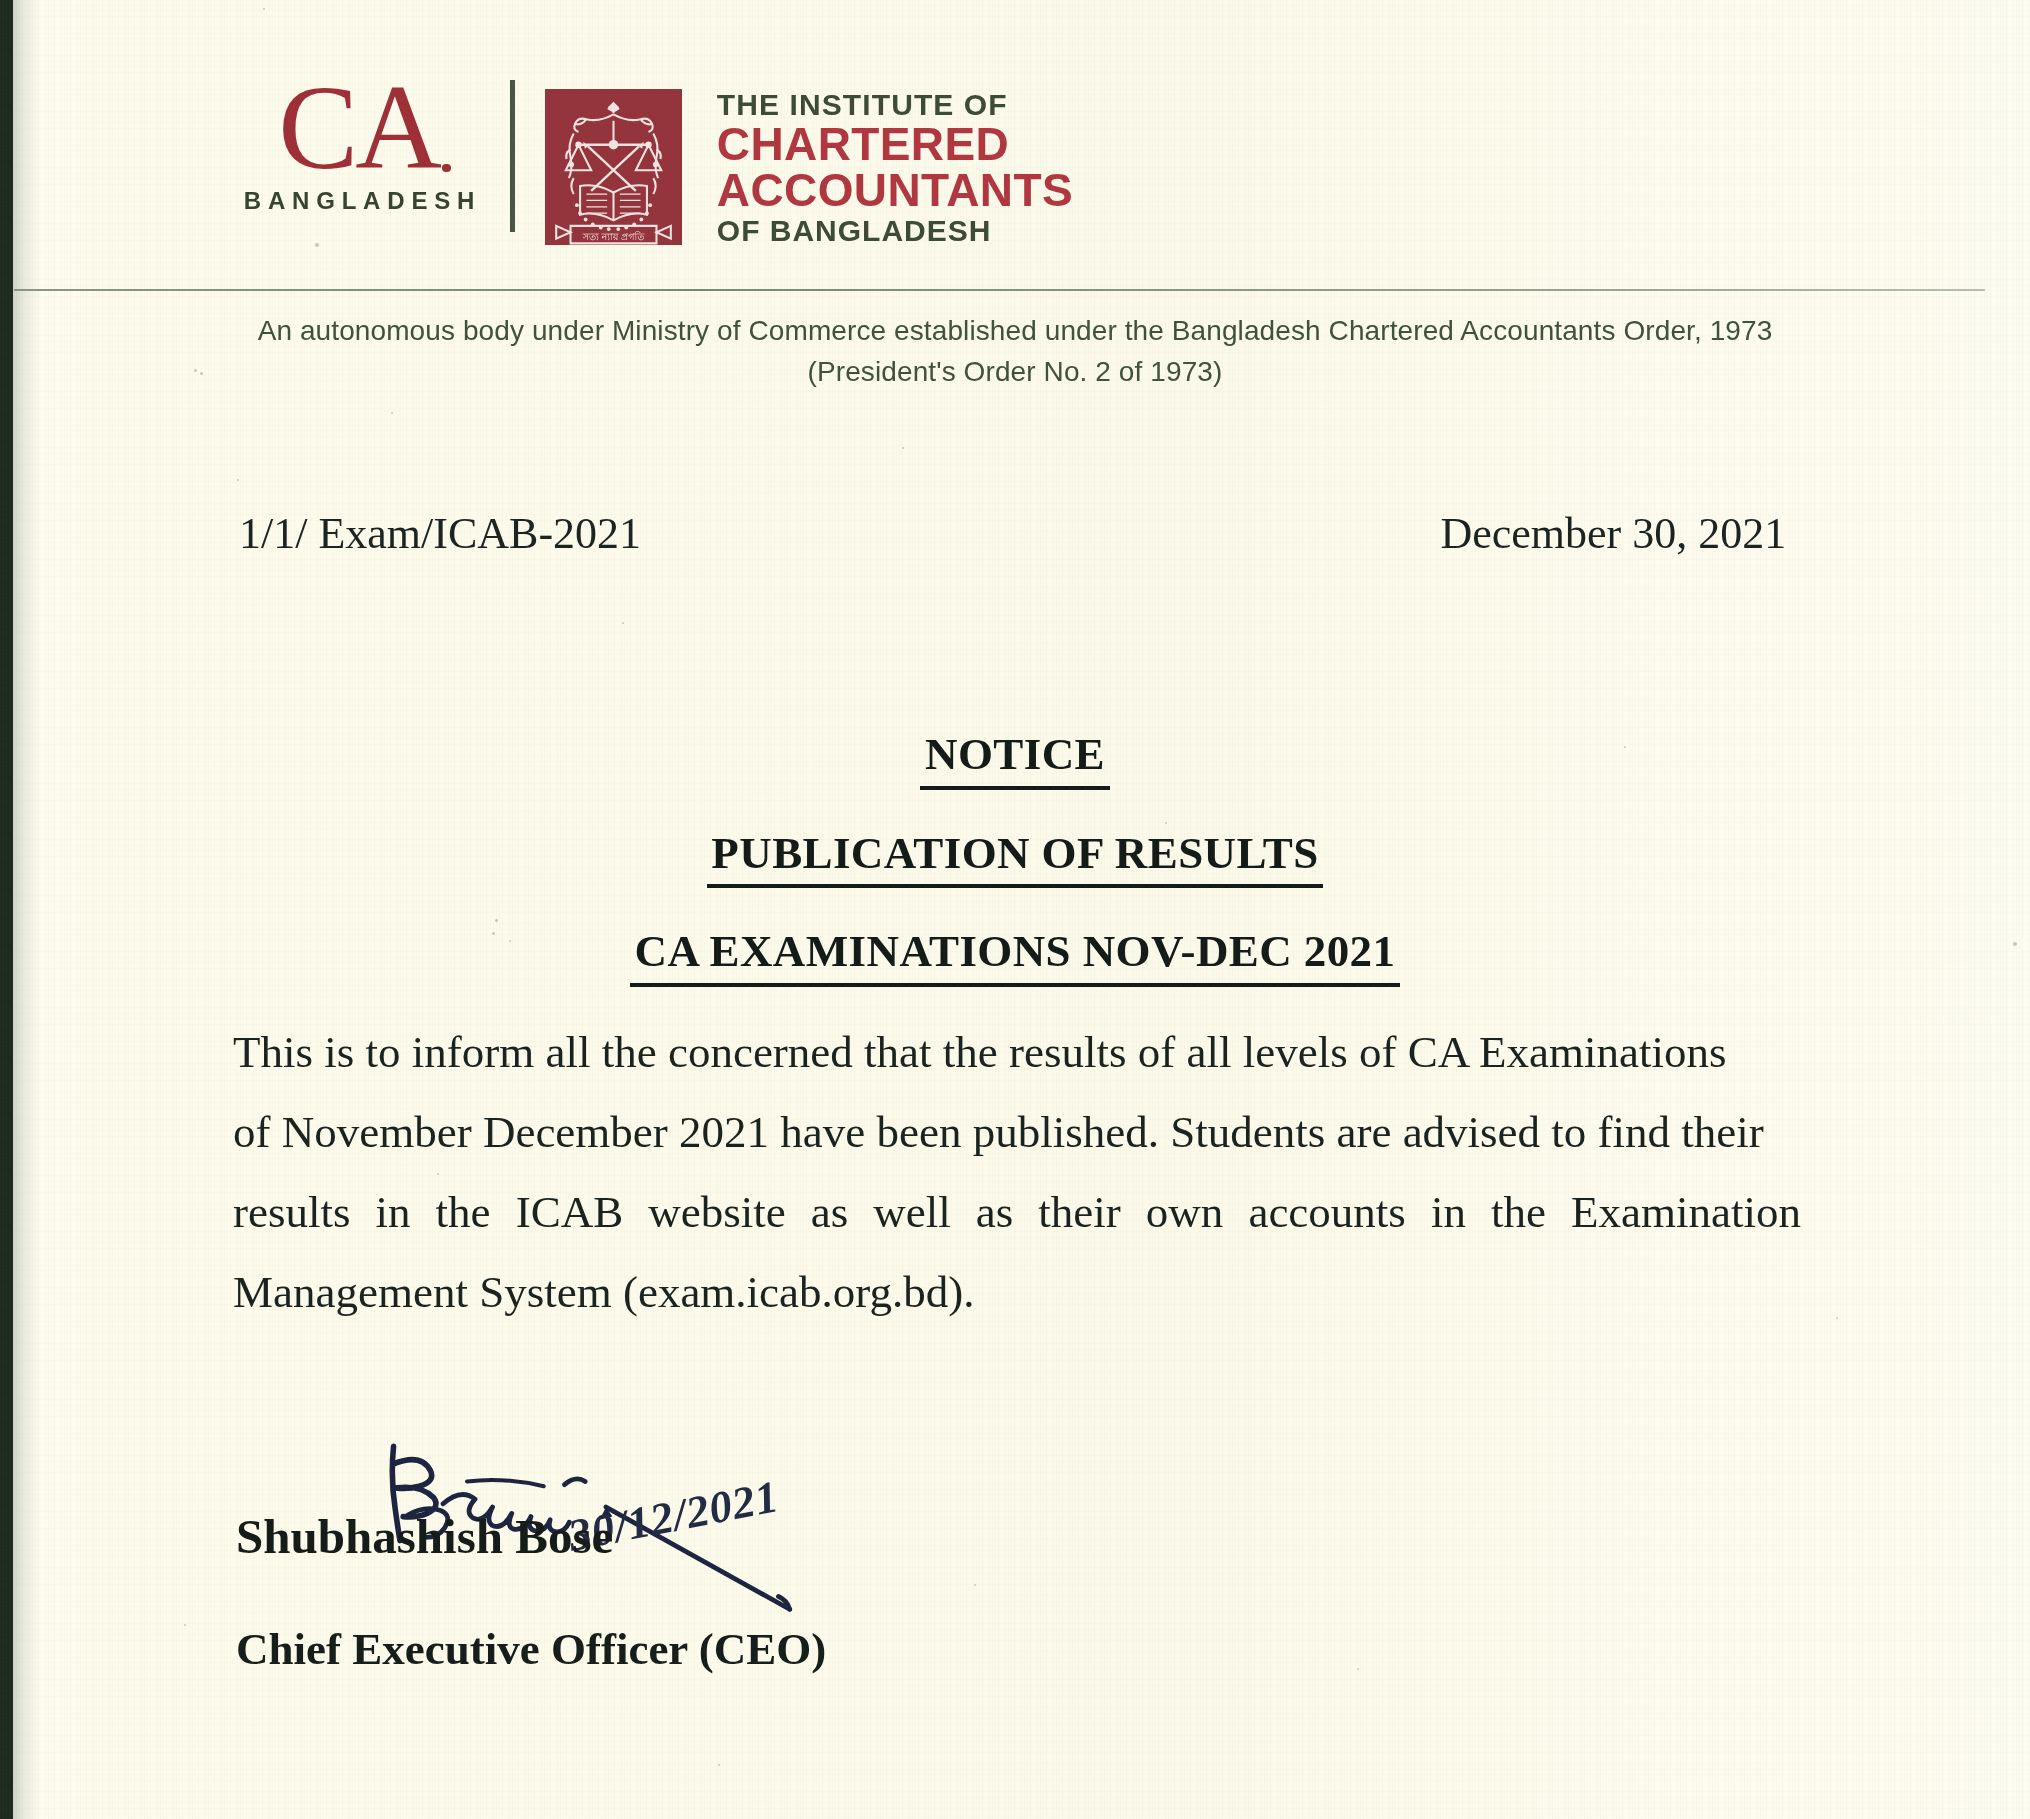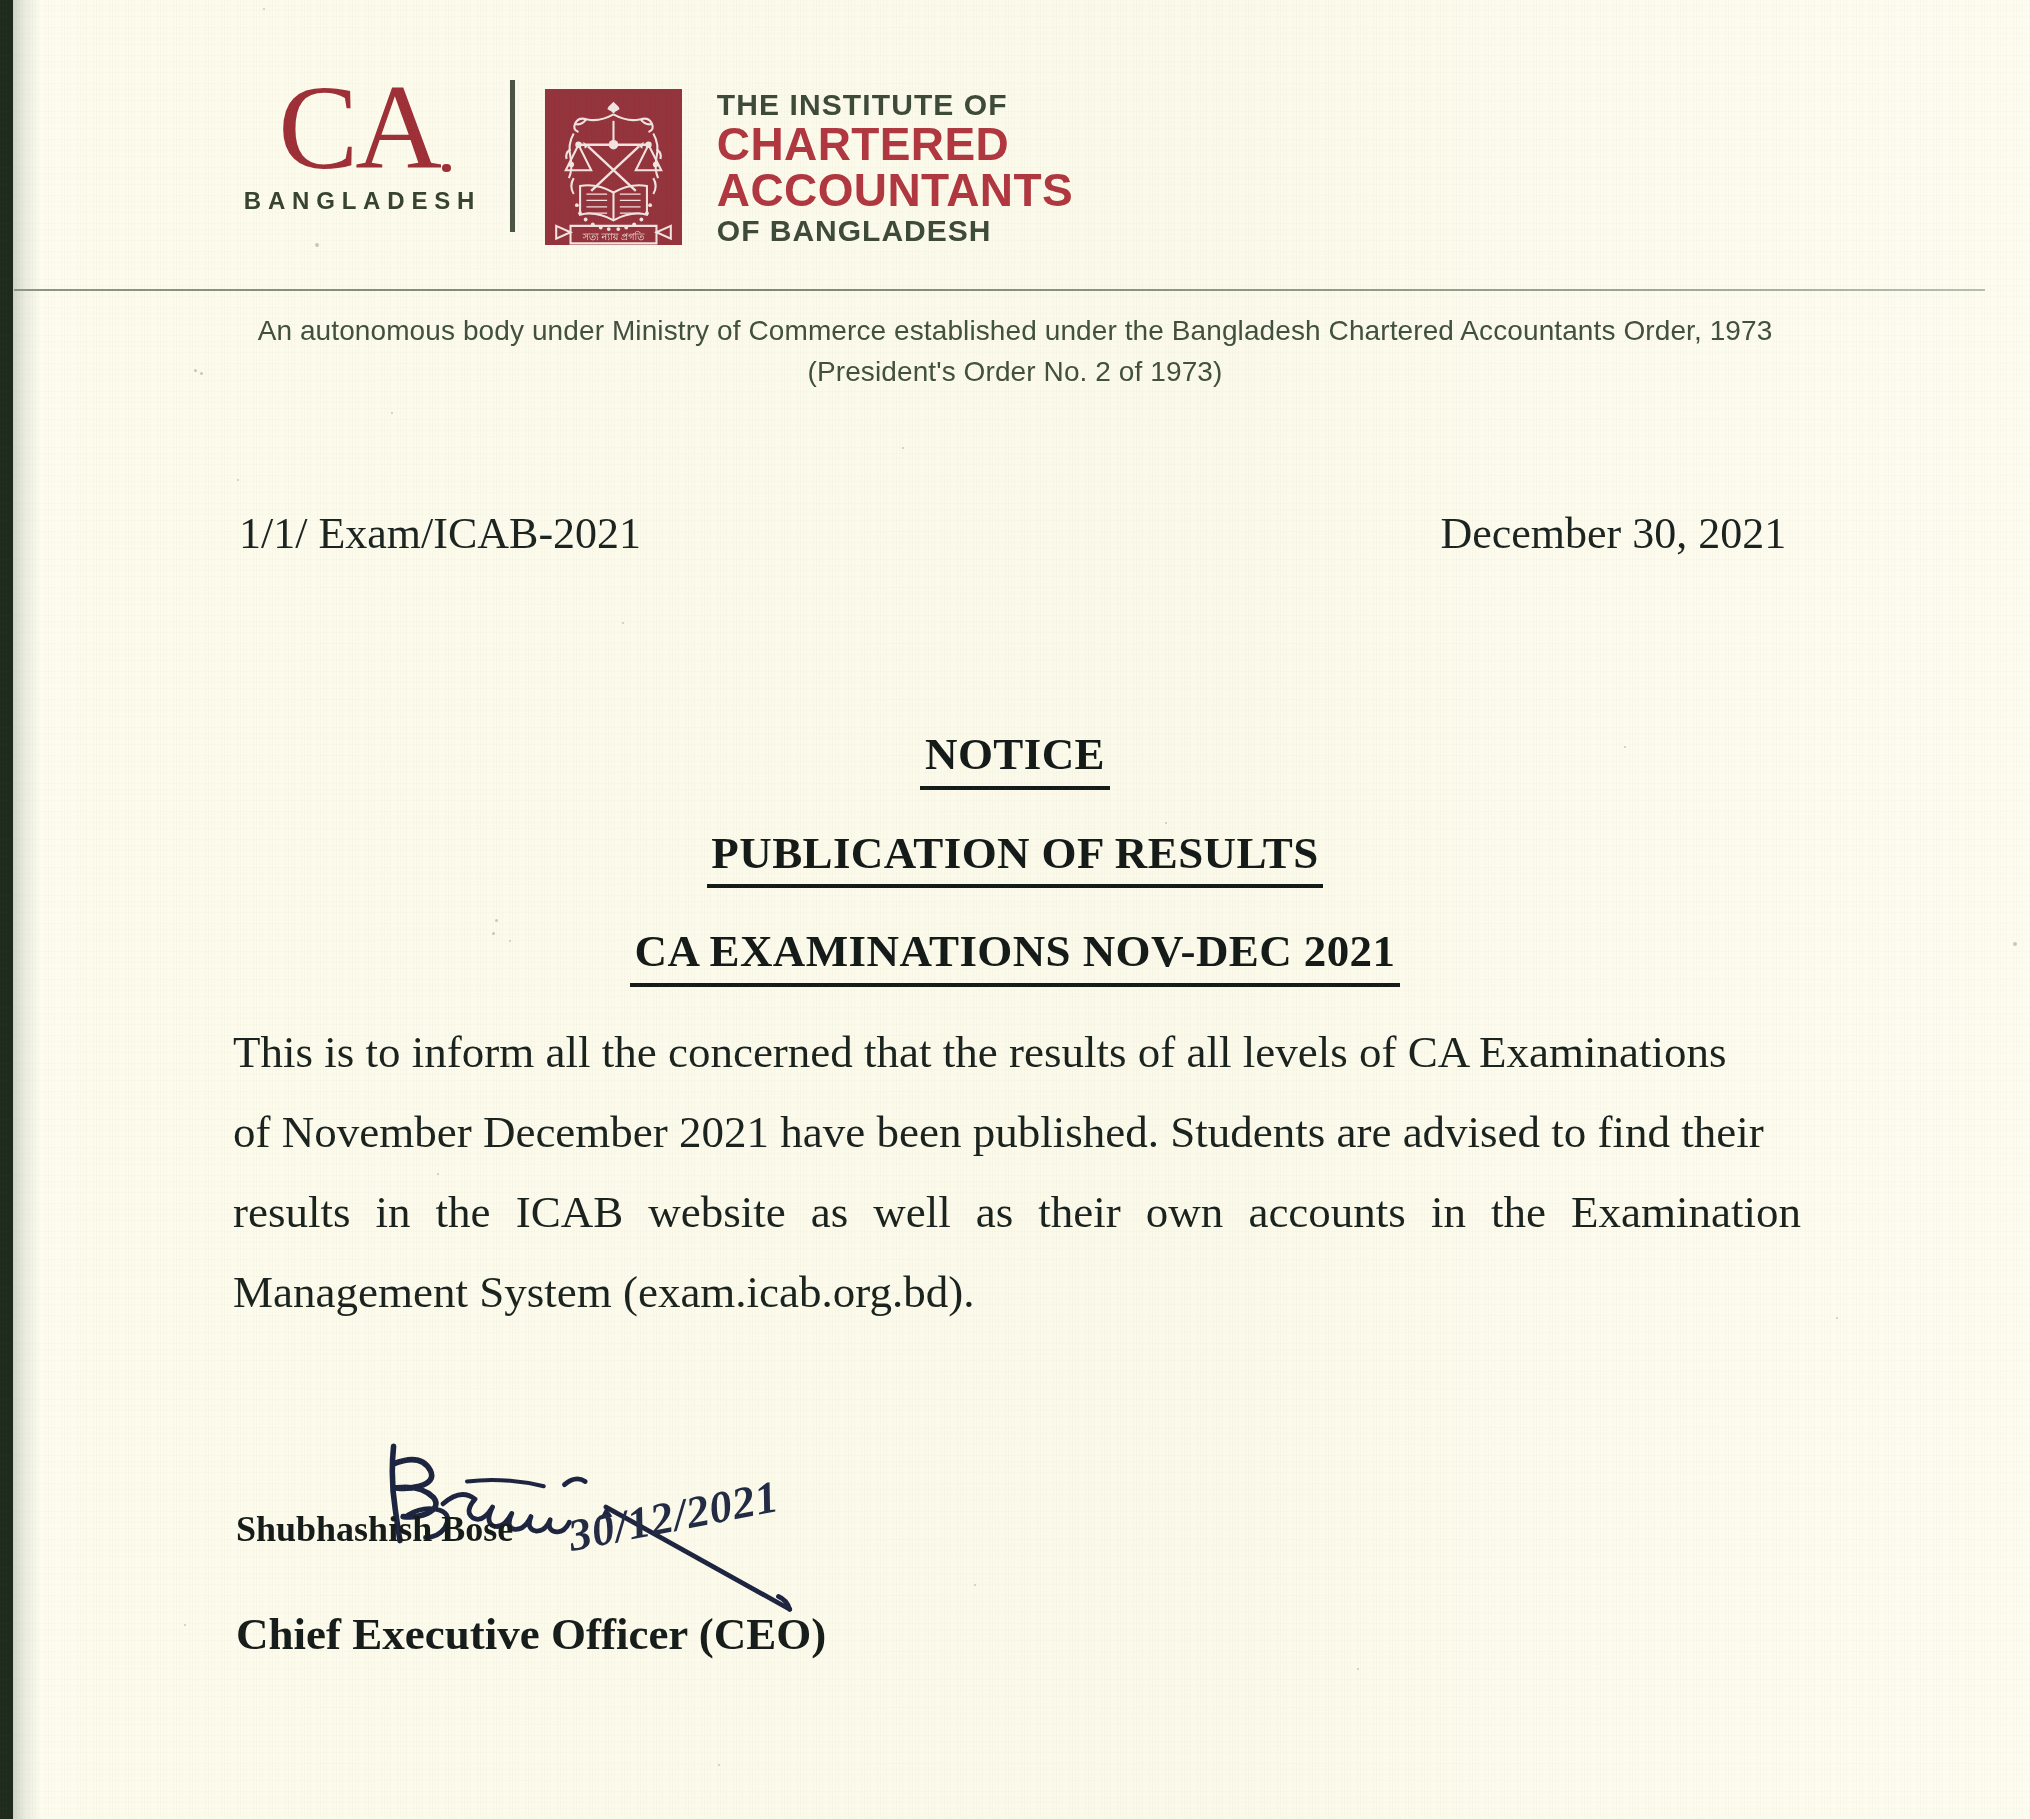--- a/index.html
+++ b/index.html
@@ -134,21 +134,21 @@
 
   
   #sigblock{
     position:absolute; top:1508px; left:236px; width:958px;
   }
   #sig-ink{
     position:absolute; left:140px; top:-73px; width:559px; height:184px;
   }
   .sig-name{
     font-family:"Liberation Serif", serif;
-    font-weight:700; font-size:36px; color:#151c19;
+    font-weight:700; font-size:49px; color:#151c19;
     position:relative; z-index:1;
   }
   .sig-title{
     font-family:"Liberation Serif", serif;
     font-weight:700; font-size:45px; color:#151c19;
     margin-top:58px;
   }
   .handdate{
     position:absolute; left:331px; top:-17.6px;
     font-family:"Liberation Serif", serif;

